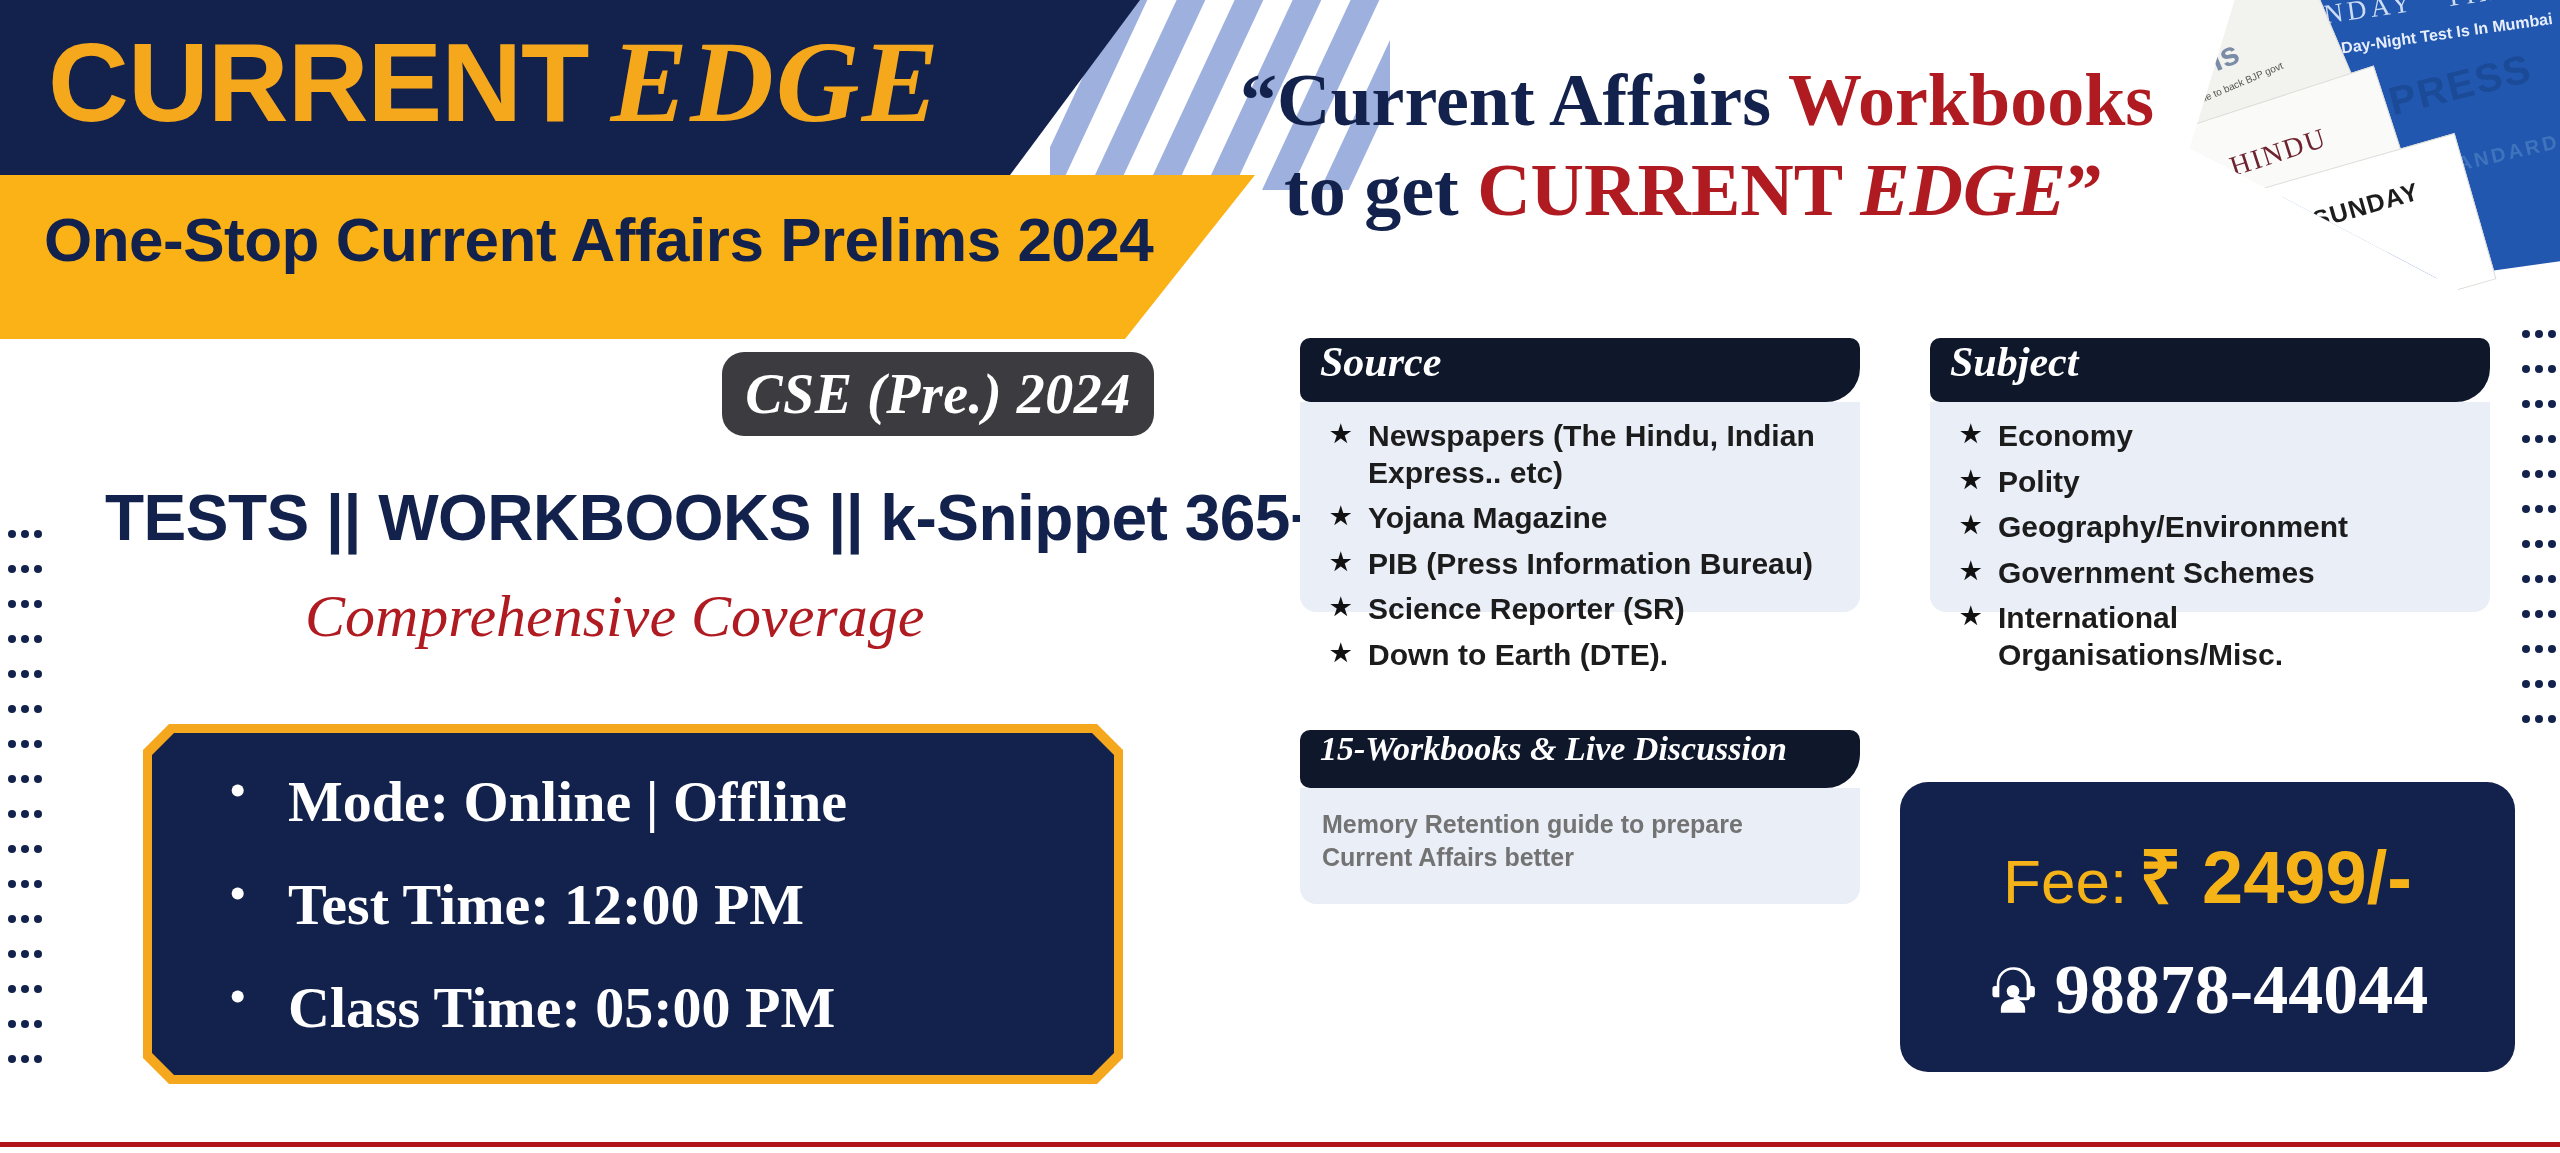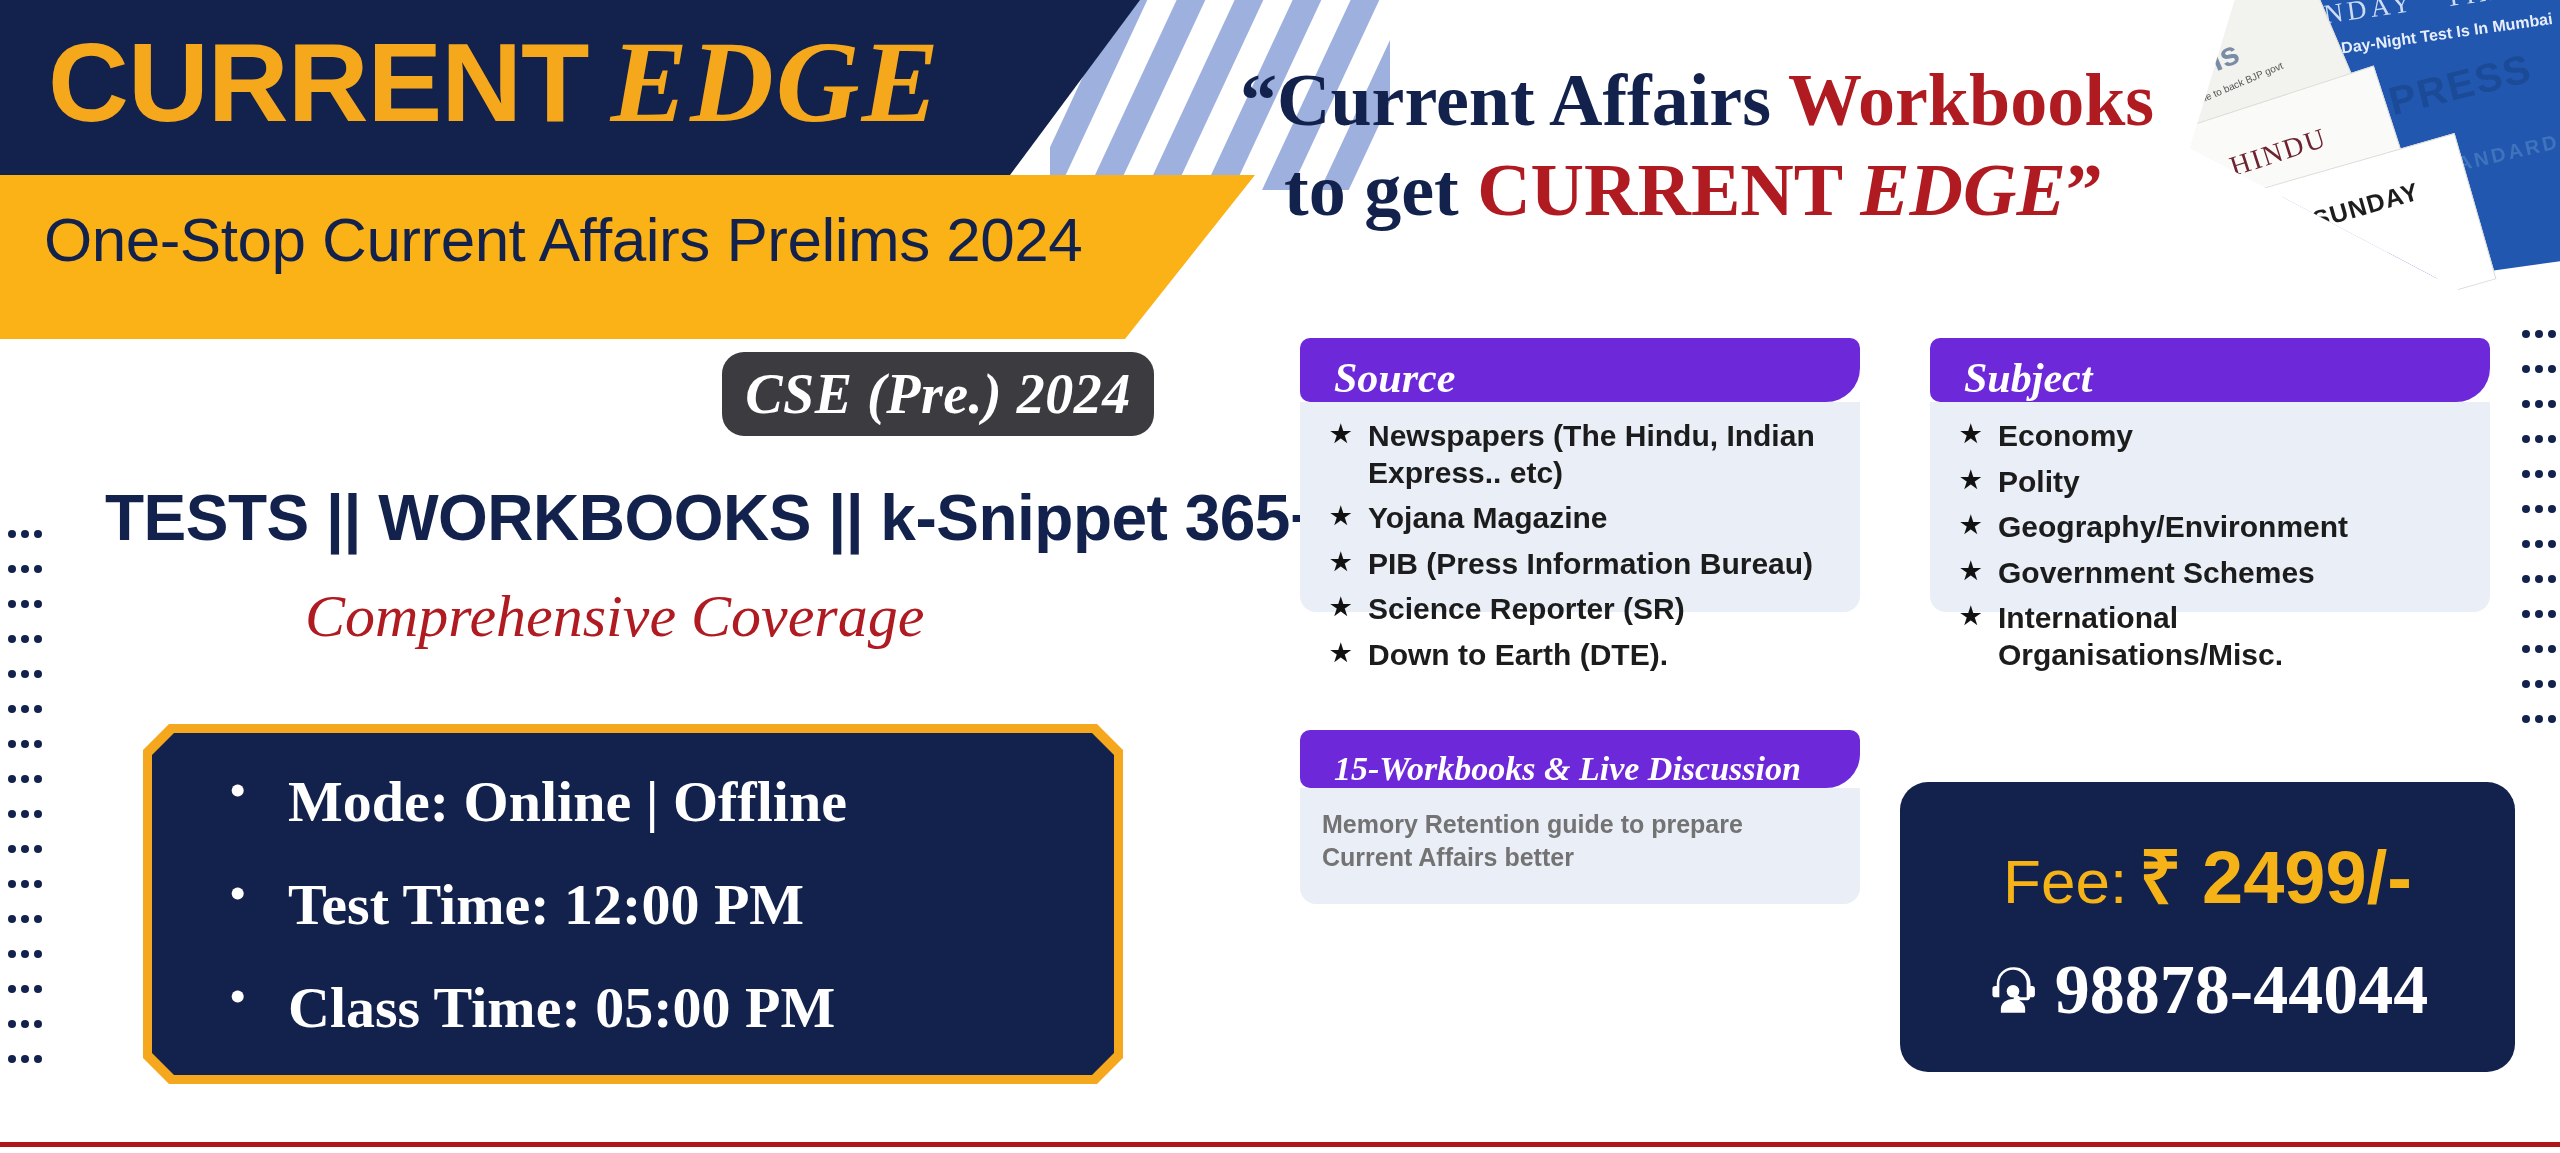--- a/index.html
+++ b/index.html
@@ -37,21 +37,21 @@
   }
 
   
   .hdr-gold{
     position:absolute;left:0;top:175px;width:1255px;height:164px;
     background:#fbb216;z-index:3;
     clip-path:polygon(0 0, 1255px 0, 1125px 164px, 0 164px);
   }
   .hdr-gold .sub{
     position:absolute;left:44px;top:34px;white-space:nowrap;
-    font-size:62px;font-weight:400;color:#13224c;line-height:1;
+    font-size:62px;font-weight:700;color:#13224c;line-height:1;
     letter-spacing:-0.5px;
   }
 
   
   .cse-badge{
     position:absolute;left:722px;top:352px;width:432px;height:84px;
     background:#3b3b40;border-radius:22px;z-index:5;
     display:flex;align-items:center;justify-content:center;
   }
   .cse-badge span{
@@ -154,22 +154,22 @@
   .p-white3{
     left:152px;top:170px;width:230px;height:150px;background:#ffffff;
     transform:rotate(-16deg);border:1px solid #dcdcd7;
   }
   .p-white3 .s1{position:absolute;left:10px;top:30px;font-size:25px;font-weight:700;
                 color:#1d1d1d;letter-spacing:1px;white-space:nowrap;}
 
   
   .panel{position:absolute;z-index:5;}
   .panel .p-head{
-    background:#6d28d9;height:64px;border-radius:10px 10px 34px 10px;
-    display:flex;align-items:flex-end;padding-left:34px;box-sizing:border-box;
+    background:#0f172a;height:64px;border-radius:10px 10px 34px 10px;
+    display:flex;align-items:flex-start;padding-left:20px;box-sizing:border-box;
   }
   .panel .p-head span{
     font-family:"Liberation Serif", serif;font-style:italic;font-weight:700;
     font-size:42px;color:#ffffff;white-space:nowrap;
   }
   .panel .p-body{
     background:#e9eef7;border-radius:0 0 16px 16px;padding:16px 22px 18px 22px;
     box-sizing:border-box;
   }
   .panel ul{list-style:none;margin:0;padding:0;}

